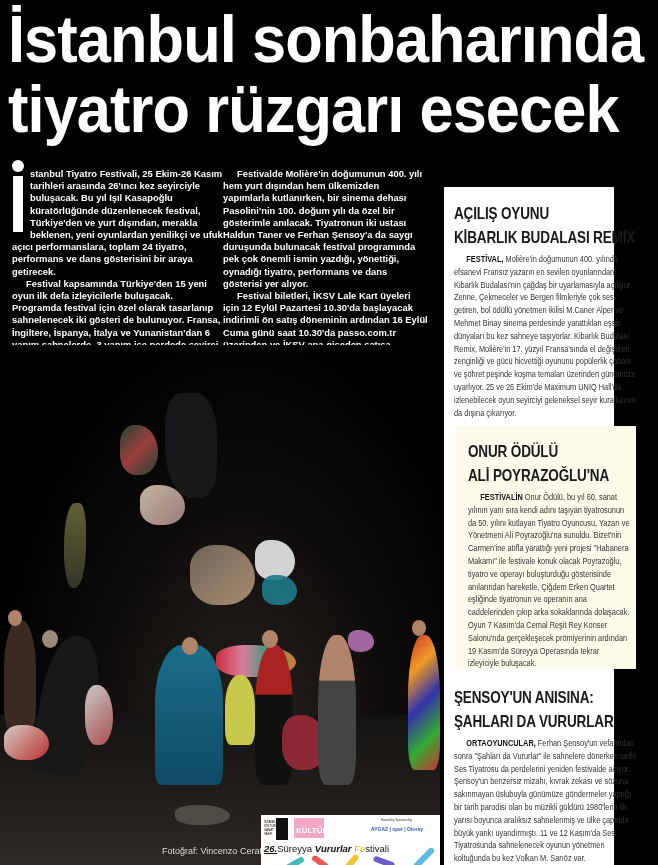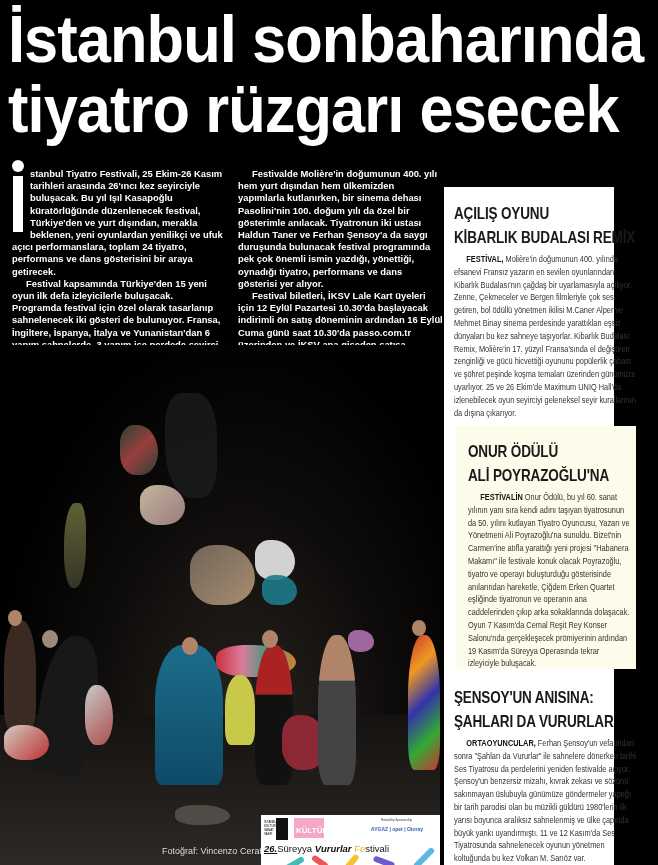--- a/index.html
+++ b/index.html
@@ -9,21 +9,21 @@
   .headline {
     position: absolute; left: 8px; top: 4px; width: 650px;
     font-family: "Liberation Sans", sans-serif; font-weight: bold;
     color: #fff; font-size: 66px; line-height: 70px; letter-spacing: -1px;
     transform: scaleX(0.93); transform-origin: left top;
   }
   .headline div { white-space: nowrap; }
 
   .col { position: absolute; top: 168px; font-size: 9.4px; line-height: 12.2px; font-weight: bold; color: #fff; font-family: "Liberation Sans", sans-serif; }
   .col1 { left: 12px; width: 212px; }
-  .col2 { left: 238px; width: 205px; }
+  .col2 { left: 223px; width: 205px; }
   .col p { text-indent: 14px; text-align: left; }
   .col p.first { text-indent: 0; }
   .dropcap {
     float: left; width: 12px; height: 62px; margin: 2px 6px 0 0; position: relative;
   }
   .dropcap .dot { position: absolute; left: 0; top: -10px; width: 12px; height: 12px; border-radius: 50%; background: #fff; }
   .dropcap .stem { position: absolute; left: 1px; top: 6px; width: 10px; height: 56px; background: #fff; }
 
   .photo {
     position: absolute; left: 0; top: 345px; width: 440px; height: 520px;

